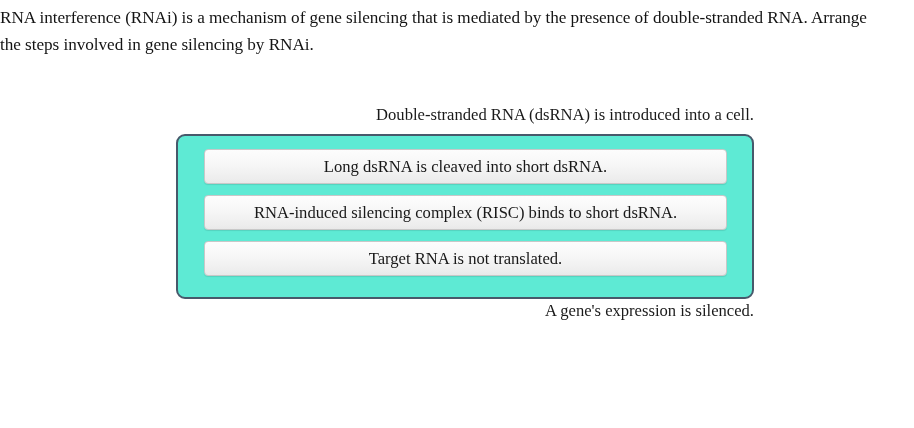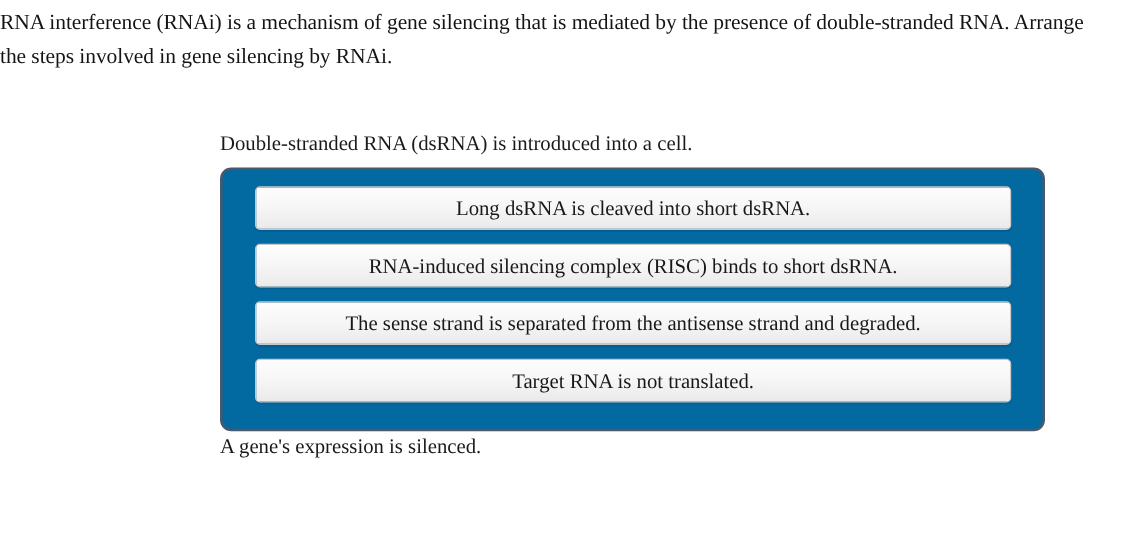--- a/index.html
+++ b/index.html
@@ -40,37 +40,37 @@
   .ordering-widget {
     position: absolute;
     left: 176px;
     top: 104px;
     width: 578px;
   }
 
   .anchor-text {
     font-size: 16.6px;
     line-height: 22px;
-    text-align: left;
+    text-align: right;
     color: #1a1a1a;
     width: 578px;
   }
   .anchor-top {
     margin-bottom: 8px;
   }
   .anchor-bottom {
     margin-top: 1px;
   }
 
   .drop-zone {
     box-sizing: border-box;
-    width: 660px;
+    width: 578px;
     border: 2px solid #47596b;
     border-radius: 9px;
-    background: #0369a1;
+    background: #5eead4;
     padding: 13px 25px 19px 26px;
   }
 
   .step-item {
     box-sizing: border-box;
     display: block;
     width: 100%;
     height: 35px;
     line-height: 33px;
     margin-bottom: 11px;
@@ -99,19 +99,18 @@
   <span class="line line2">the steps involved in gene silencing by RNAi.</span>
 </div>
 
 <div class="ordering-widget">
 
   <div class="anchor-text anchor-top">Double-stranded RNA (dsRNA) is introduced into a cell.</div>
 
   <div class="drop-zone">
     <div class="step-item">Long dsRNA is cleaved into short dsRNA.</div>
     <div class="step-item">RNA-induced silencing complex (RISC) binds to short dsRNA.</div>
-    <div class="step-item">The sense strand is separated from the antisense strand and degraded.</div>
     <div class="step-item">Target RNA is not translated.</div>
   </div>
 
   <div class="anchor-text anchor-bottom">A gene's expression is silenced.</div>
 
 </div>
 
 </body></html>

